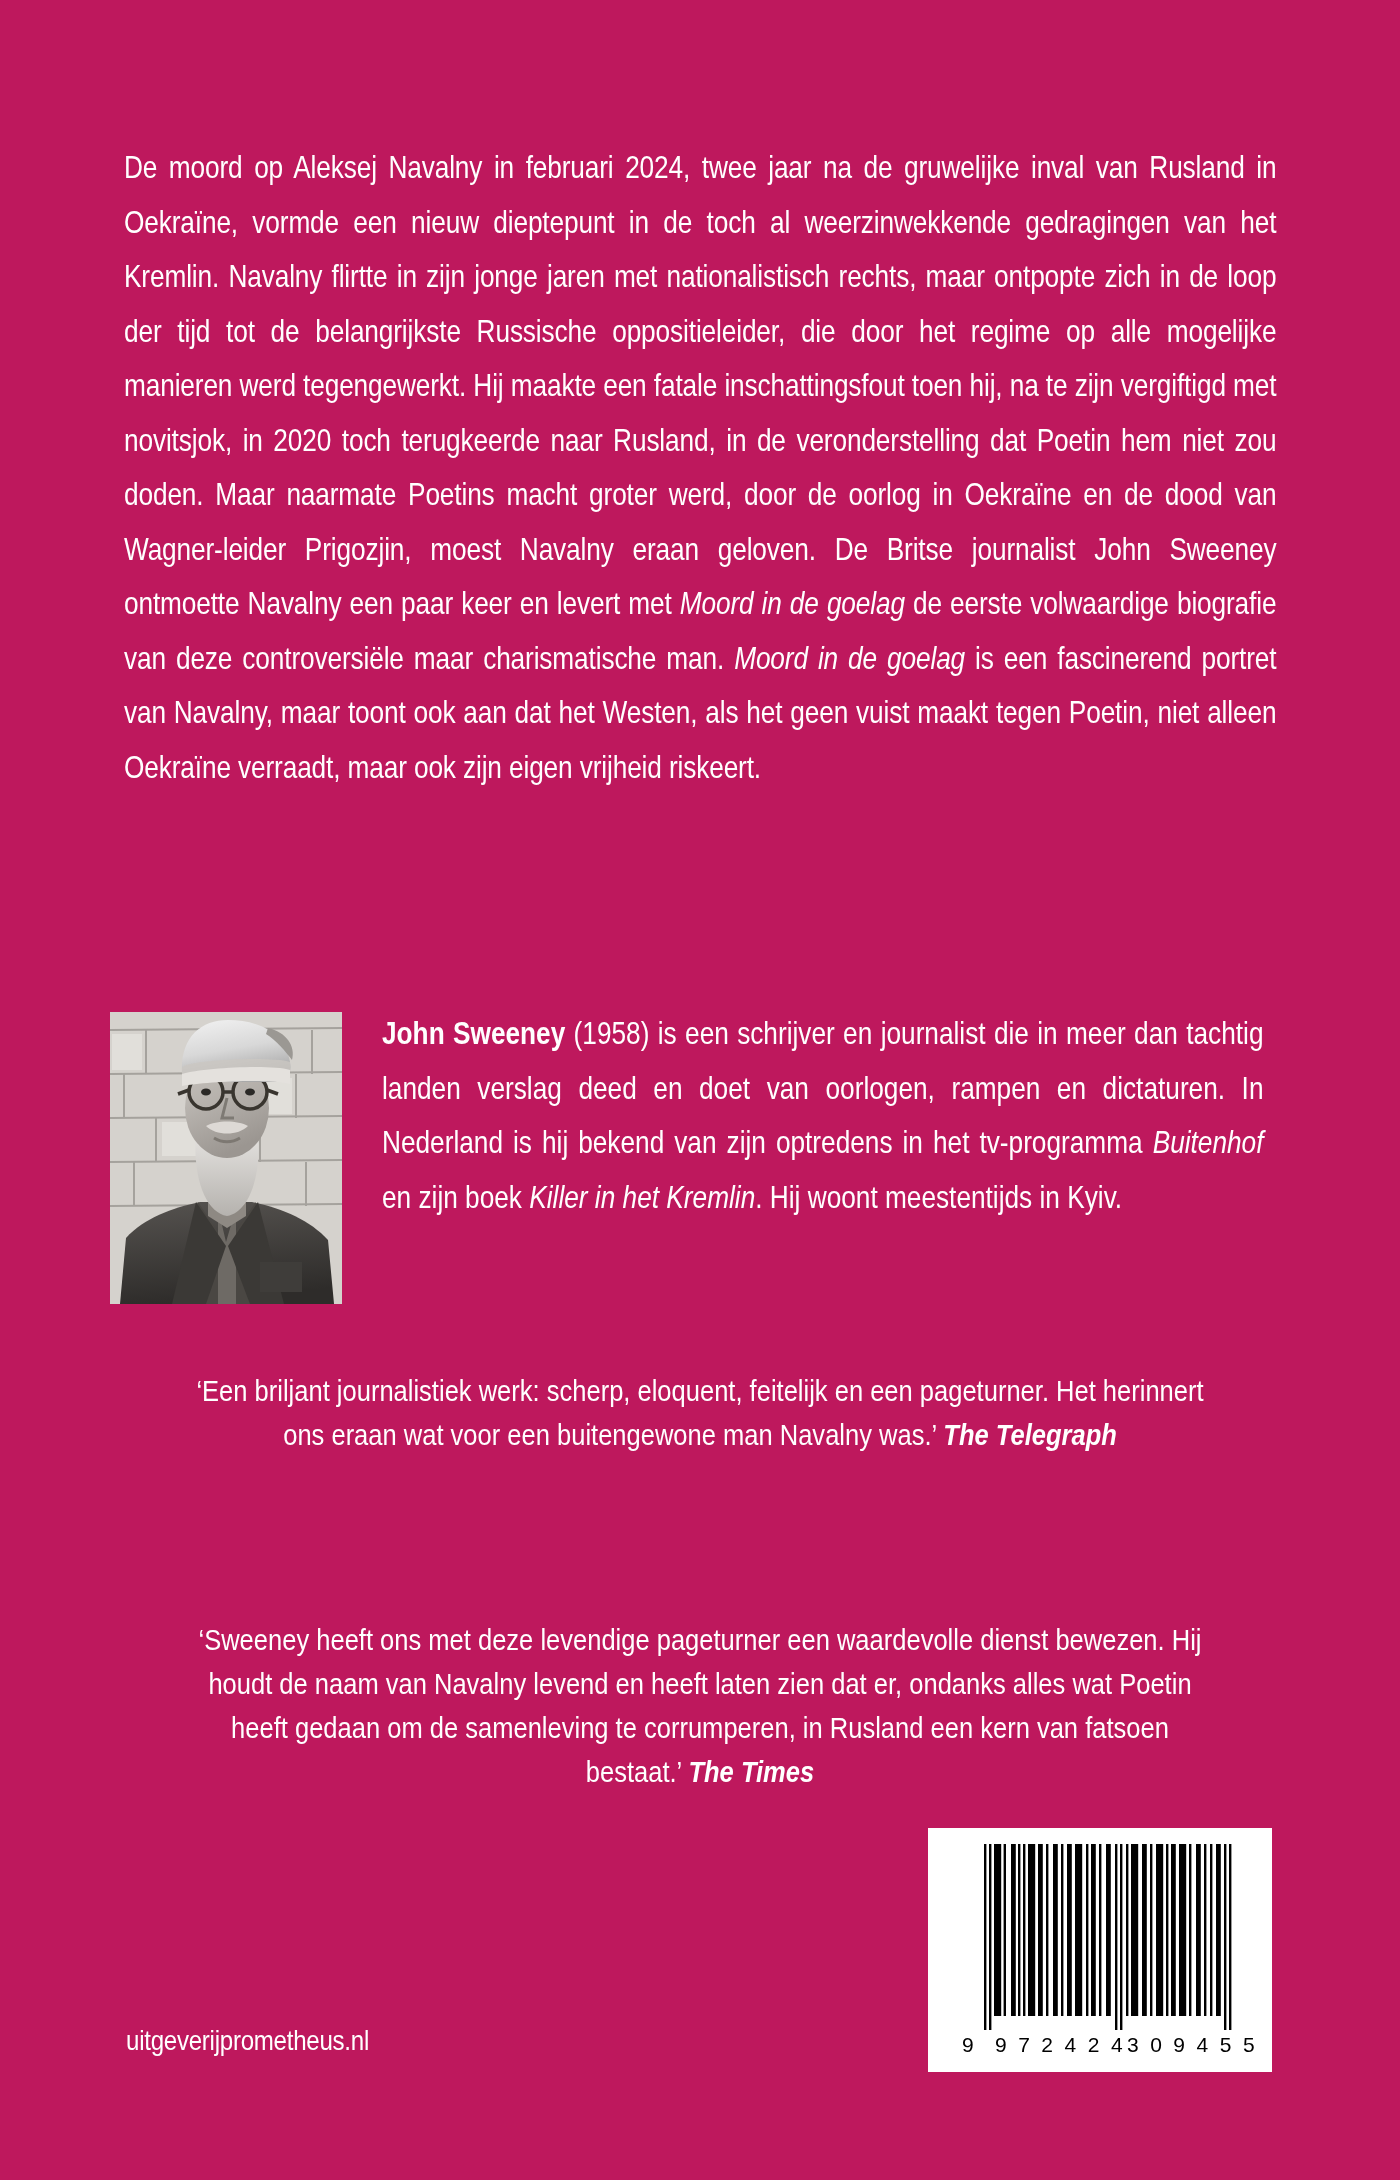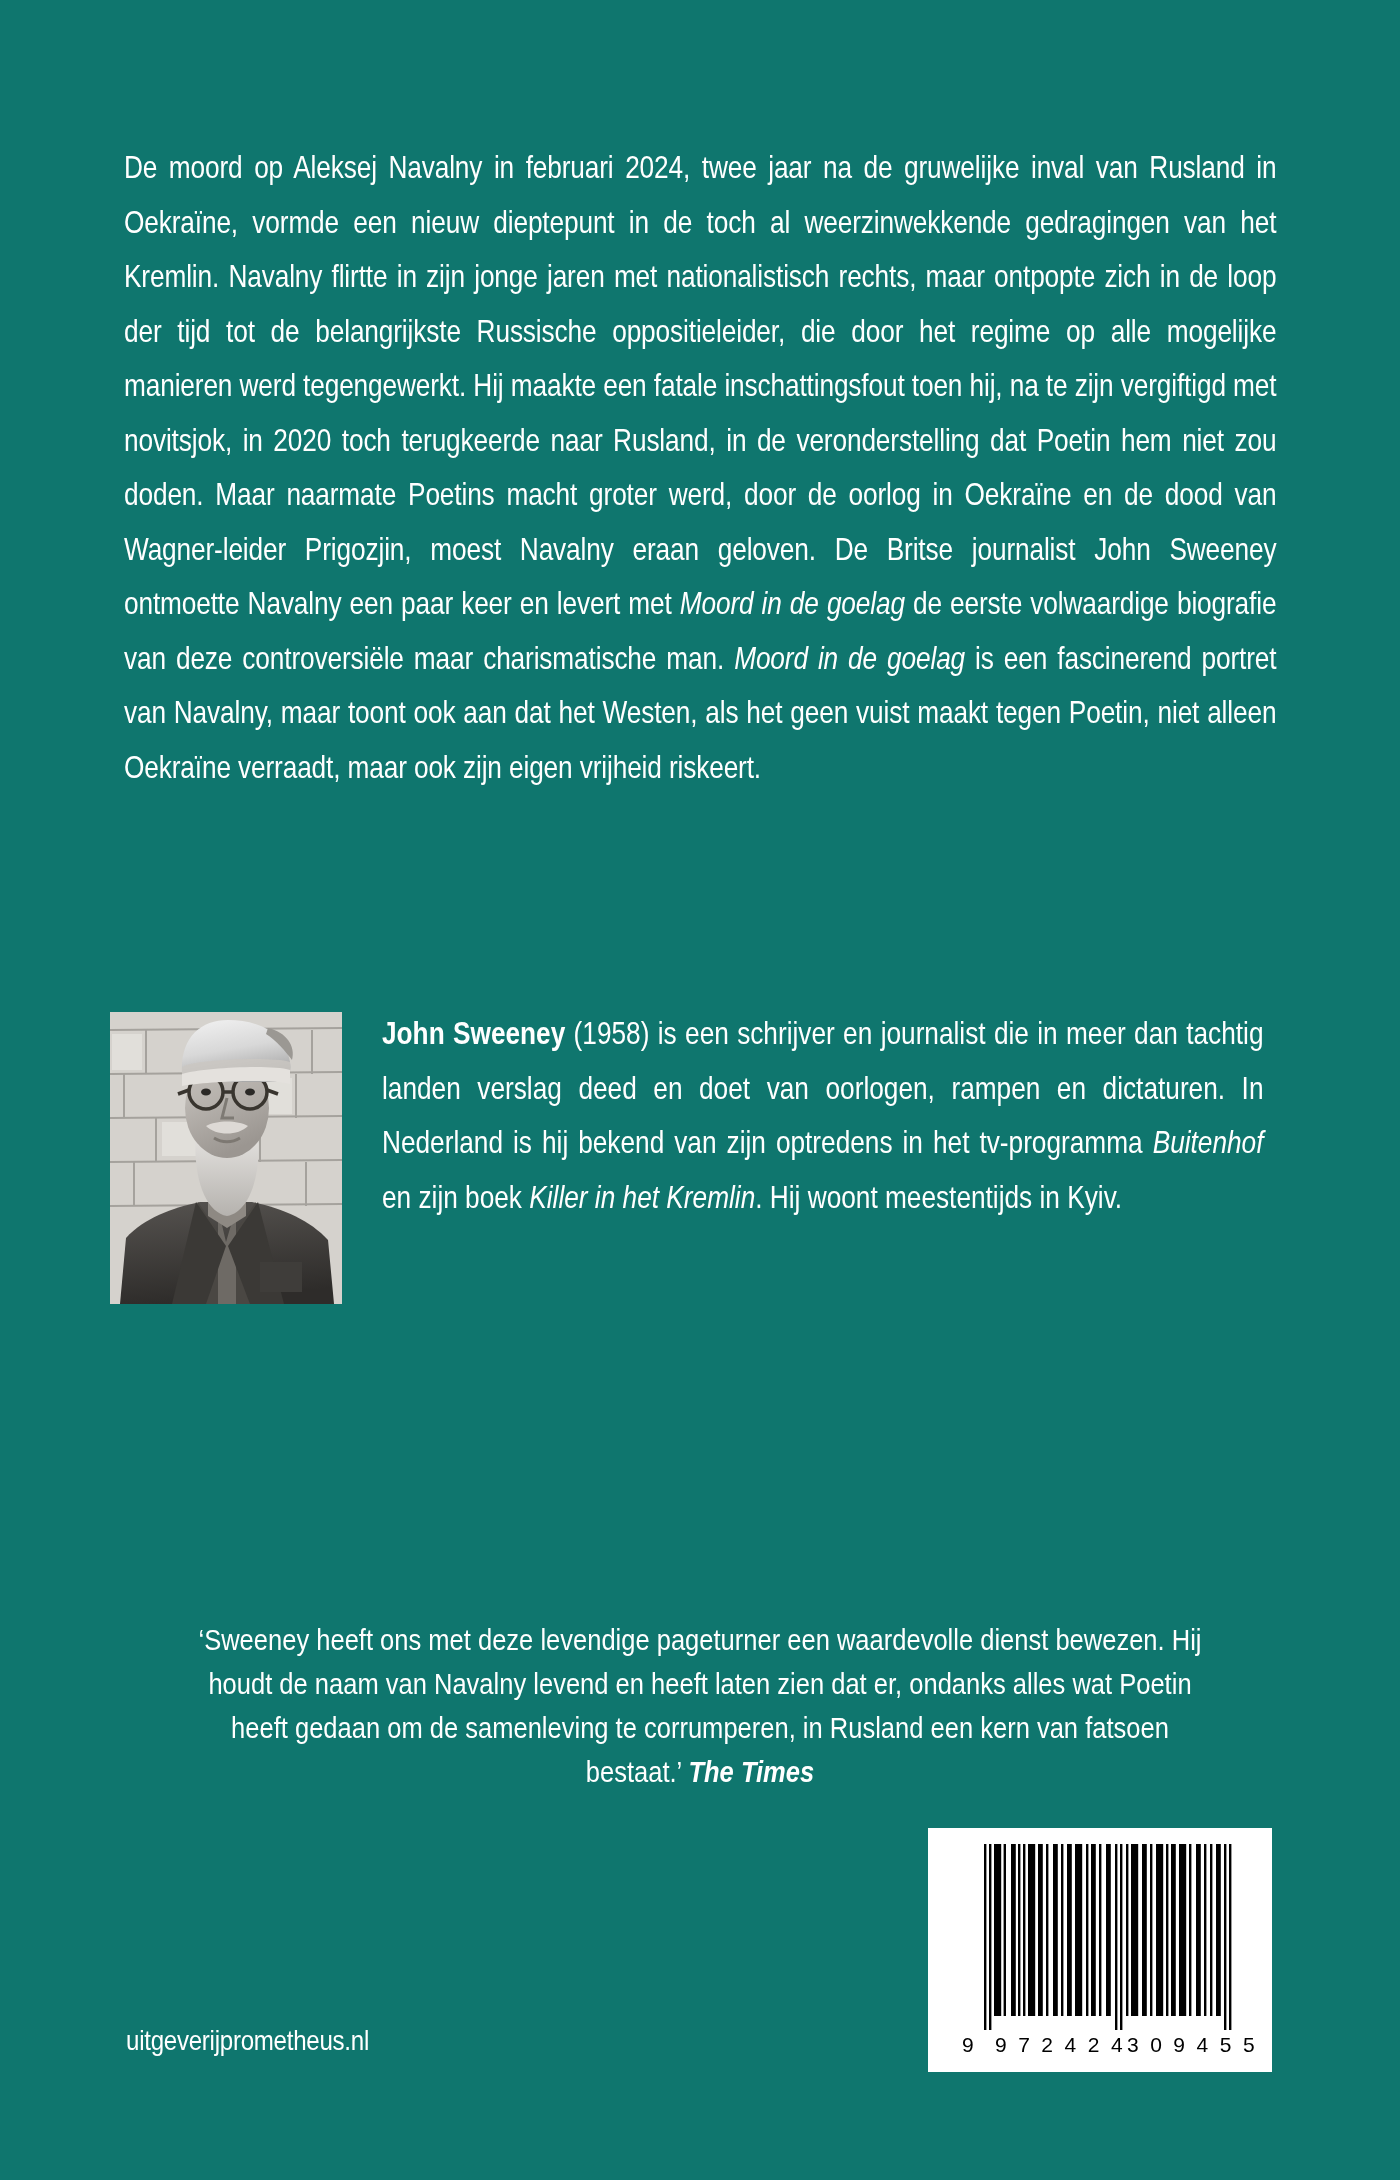--- a/index.html
+++ b/index.html
@@ -11,21 +11,21 @@
     height: 2180px;
     background: #C90230;
     font-family: "Liberation Sans Narrow", "Liberation Sans", sans-serif;
     overflow: hidden;
     position: relative;
   }
 
   .cover {
     position: absolute;
     inset: 0;
-    background: #0f766e;
+    background: #be185d;
     padding-left: 9px;
   }
 
   
   .blurb {
     position: absolute;
     left: 124px;
     top: 140px;
     width: 1152px;
     color: #ffffff;
@@ -229,20 +229,23 @@
 
         <path d="M72 62 C92 56 160 52 180 58 L180 72 C160 66 92 70 72 74 Z" fill="#e4e1dd"></path>
       </svg>
     </div>
 
     <div class="author-text">
       <b>John Sweeney</b> <span>(1958)</span><span> is een schrijver en journalist die in meer dan tachtig landen verslag deed en doet van oorlogen, rampen en dictaturen. In Nederland is hij bekend van zijn optredens in het tv-programma </span><i>Buitenhof</i><span> en zijn boek </span><i>Killer in het Kremlin</i><span>. Hij woont meestentijds in Kyiv.</span>
     </div>
   </div>
 
+  <div class="quote quote-1">
+    <span class="inner"><span>‘Een briljant journalistiek werk: scherp, eloquent, feitelijk en een pageturner. Het herinnert ons eraan wat voor een buitengewone man Navalny was.’ </span><b>The Telegraph</b></span>
+  </div>
 
   <div class="quote quote-2">
     <span class="inner"><span>‘Sweeney heeft ons met deze levendige pageturner een waardevolle dienst bewezen. Hij houdt de naam van Navalny levend en heeft laten zien dat er, ondanks alles wat Poetin heeft gedaan om de samenleving te corrumperen, in Rusland een kern van fatsoen bestaat.’ </span><b>The Times</b></span>
   </div>
 
   <div class="barcode-box">
     <div class="barcode-inner">
       <svg class="bc-bars" viewBox="0 0 286 212" preserveAspectRatio="none">
         <rect x="0" y="0" width="286" height="212" fill="#ffffff"></rect>
         <g fill="#000000">

